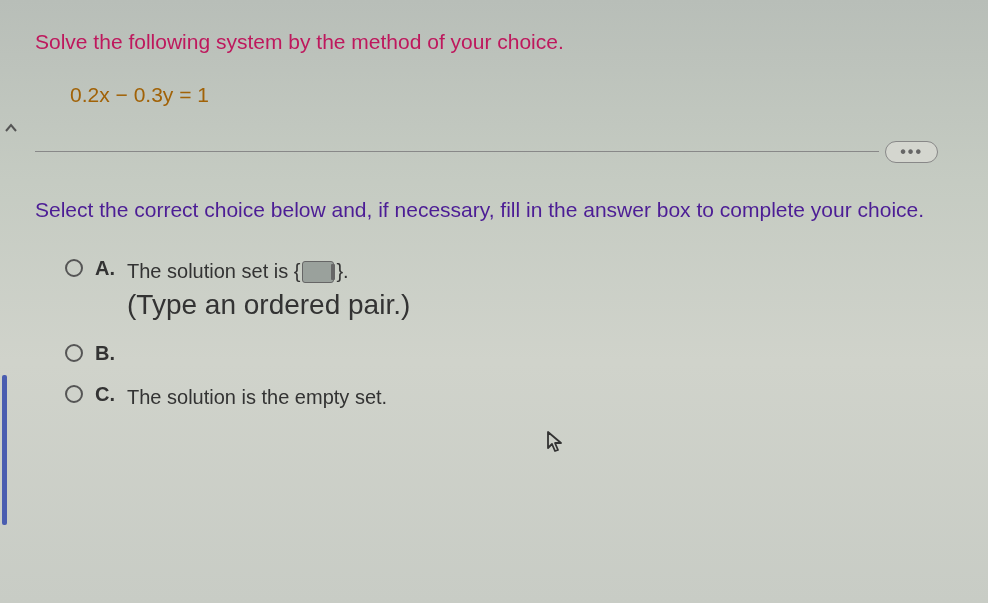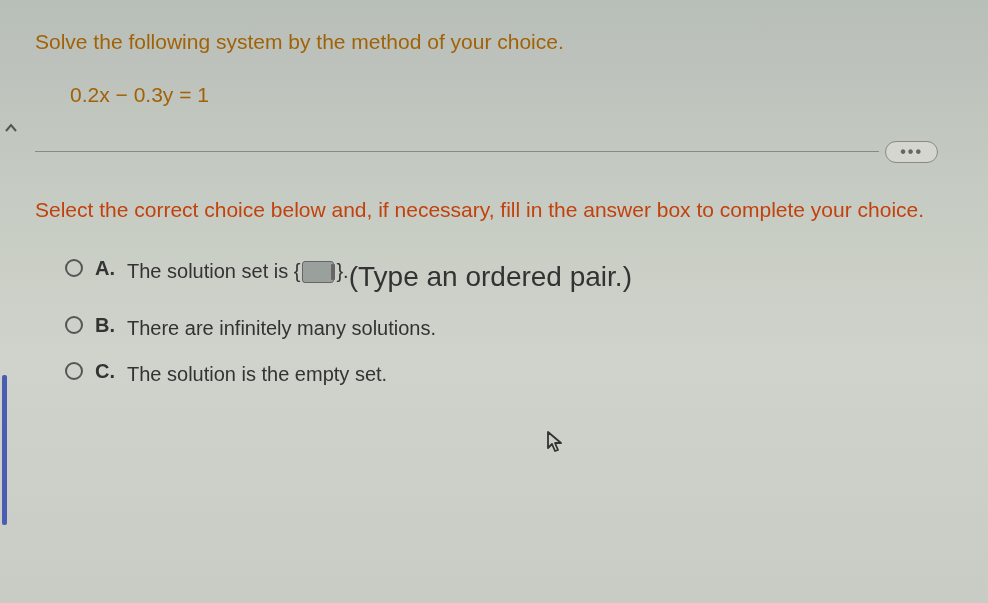--- a/index.html
+++ b/index.html
@@ -14,21 +14,21 @@
       height: 603px;
       overflow: hidden;
       position: relative;
       color: #3a3a3a;
     }
     .content {
       padding: 30px 20px 20px 35px;
     }
     .question-text {
       font-size: 21px;
-      color: #a16207;
+      color: #be185d;
       margin-bottom: 25px;
       font-weight: 400;
     }
     .equations {
       margin-left: 35px;
       margin-bottom: 30px;
     }
     .equation {
       font-size: 21px;
       color: #a16207;
@@ -59,21 +59,21 @@
     }
     .more-dots {
       font-size: 16px;
       color: #666;
       letter-spacing: 2px;
       line-height: 1;
       font-weight: bold;
     }
     .instruction-text {
       font-size: 21px;
-      color: #c2410c;
+      color: #4c1d95;
       margin-bottom: 35px;
       font-weight: 400;
     }
     .choices {
       margin-left: 30px;
     }
     .choice-row {
       display: flex;
       align-items: flex-start;
       margin-bottom: 18px;
@@ -91,21 +91,21 @@
     }
     .choice-label {
       font-size: 20px;
       color: #333;
       font-weight: 700;
       margin-right: 10px;
       min-width: 22px;
     }
     .choice-text-wrapper {
       display: flex;
-      flex-direction: row;
+      flex-direction: column;
     }
     .choice-text {
       font-size: 20px;
       color: #333;
       line-height: 1.4;
     }
     .choice-hint {
       font-size: 28px;
       color: #333;
       line-height: 1.4;
@@ -194,21 +194,20 @@
         <div class="choice-text">
           <span>The solution set is {</span><span class="answer-box"></span><span>}.</span>
         </div>
         <div class="choice-hint">(Type an ordered pair.)</div>
       </div>
     </div>
 
     <div class="choice-row">
       <div class="radio"></div>
       <div class="choice-label">B.</div>
-      <div class="choice-text">There are infinitely many solutions.</div>
     </div>
 
     <div class="choice-row">
       <div class="radio"></div>
       <div class="choice-label">C.</div>
       <div class="choice-text">The solution is the empty set.</div>
     </div>
   </div>
 </div>
 

